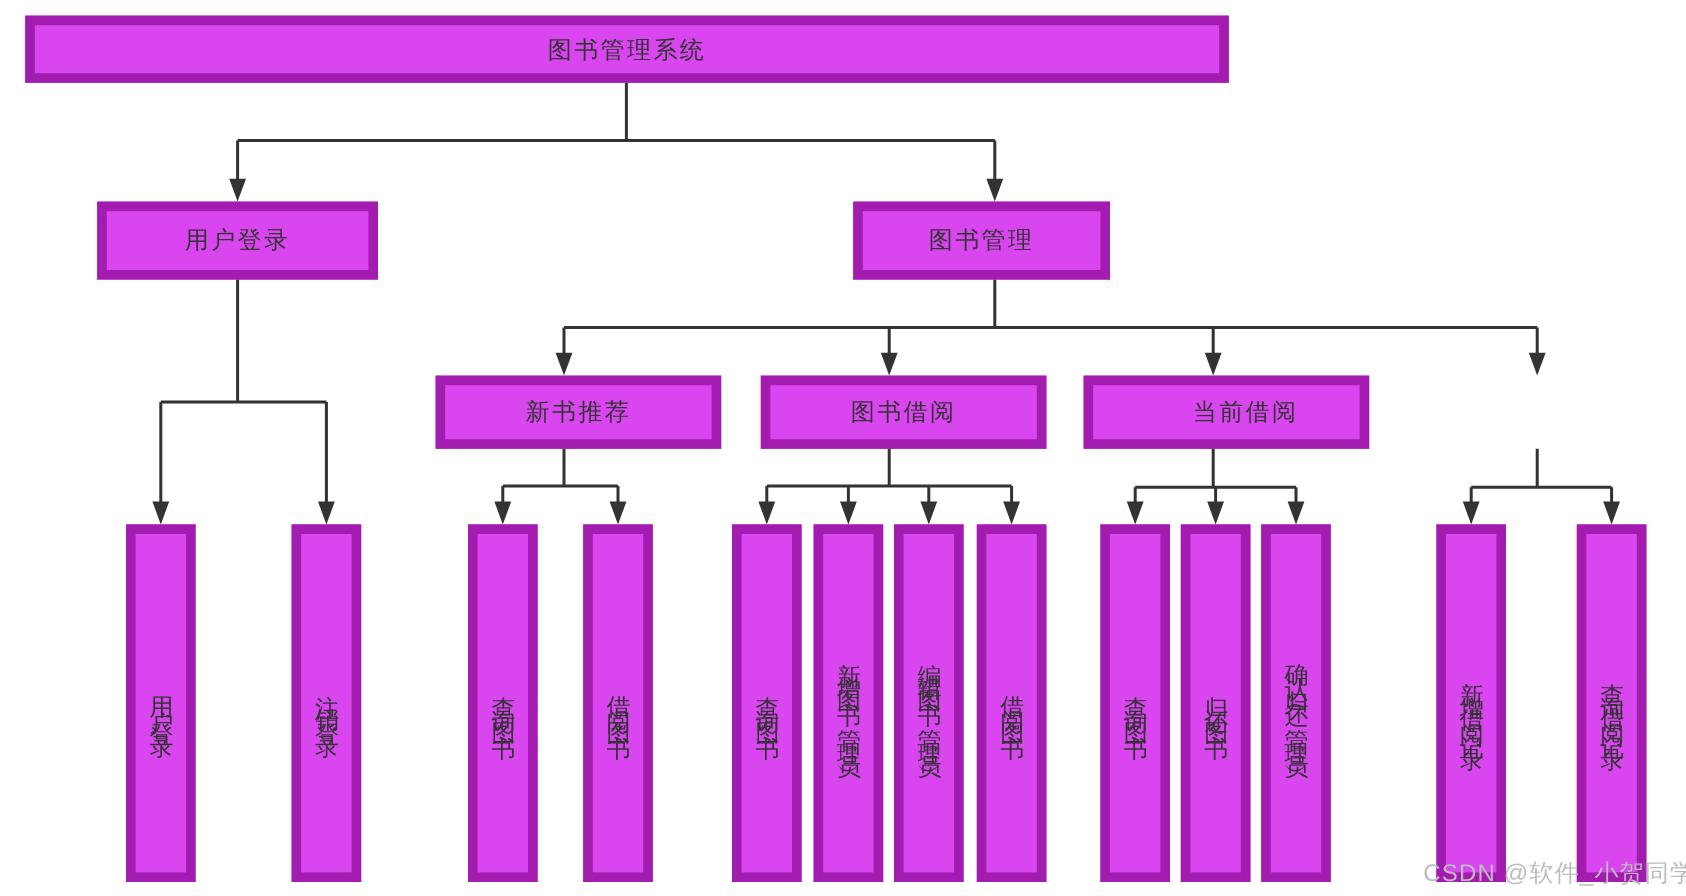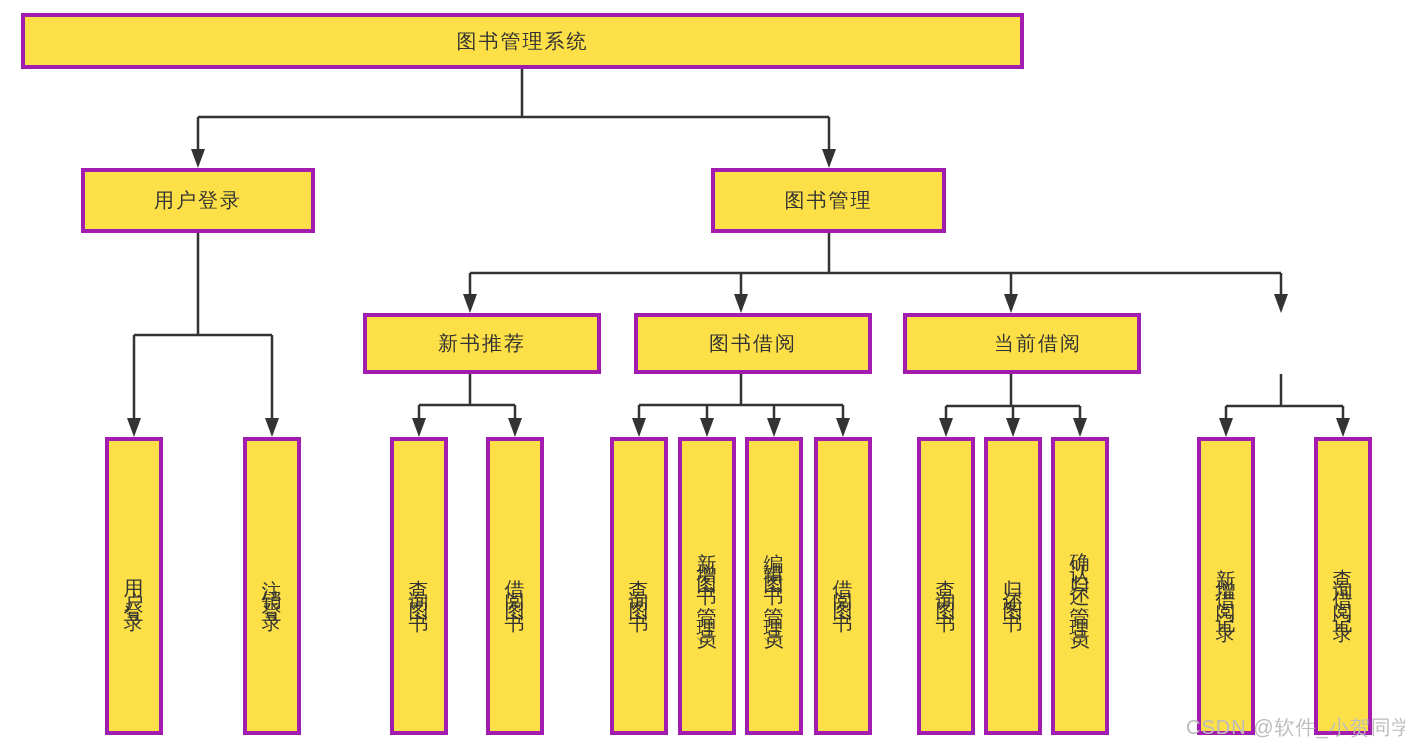--- a/index.html
+++ b/index.html
@@ -19,22 +19,22 @@
   #connectors {
     position: absolute;
     left: 0;
     top: 0;
     width: 1405px;
     height: 747px;
   }
   .box {
     position: absolute;
     box-sizing: border-box;
-    border: 4px solid #a21caf;
-    background: #fde047;
+    border: 8px solid #a21caf;
+    background: #d946ef;
     display: flex;
     align-items: center;
     justify-content: center;
     text-align: center;
   }
   .hbox {
     font-size: 20px;
     letter-spacing: 2px;
   }
   .hbox span { white-space: nowrap; }
@@ -48,21 +48,21 @@
     text-orientation: mixed;
     font-size: 20px;
     letter-spacing: 11px;
     line-height: 58px;
     white-space: nowrap;
   }
   
   #n-root { left: 21px;  top: 13px;  width: 1003px; height: 56px; }
   
   #n-login { left: 81px;  top: 168px; width: 234px; height: 65px; }
-  #n-mgmt  { left: 711px; top: 168px; width: 235px; height: 65px; align-items: center; }
+  #n-mgmt  { left: 711px; top: 168px; width: 214px; height: 65px; align-items: center; }
   
   .l3 { top: 313px; width: 238px; height: 61px; }
   #n-newbook { left: 363px; }
   #n-borrow  { left: 634px; }
   #n-current { left: 903px; padding-left: 32px; }
   #n-records { left: 1173px; }
   
   #lf-0  { left: 105px; }
   #lf-1  { left: 243px; }
   #lf-2  { left: 390px; }

